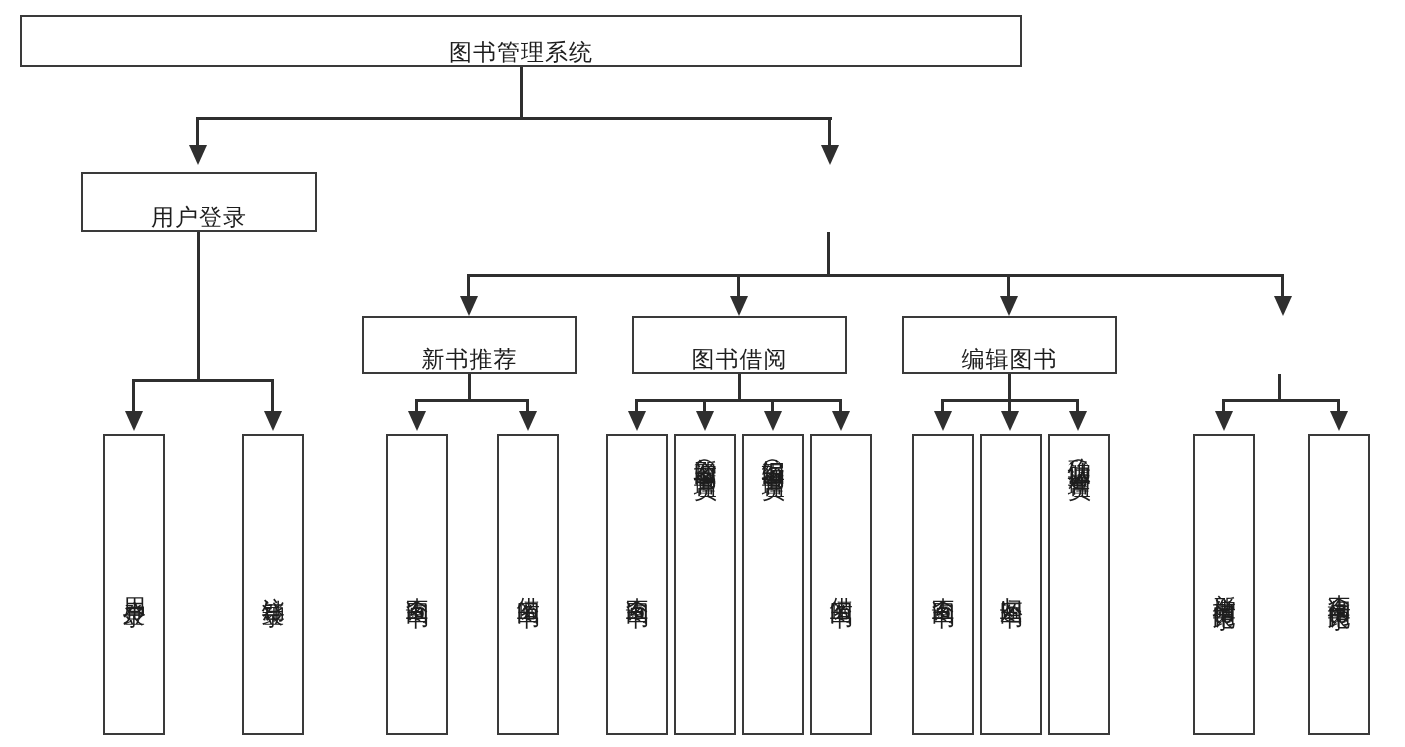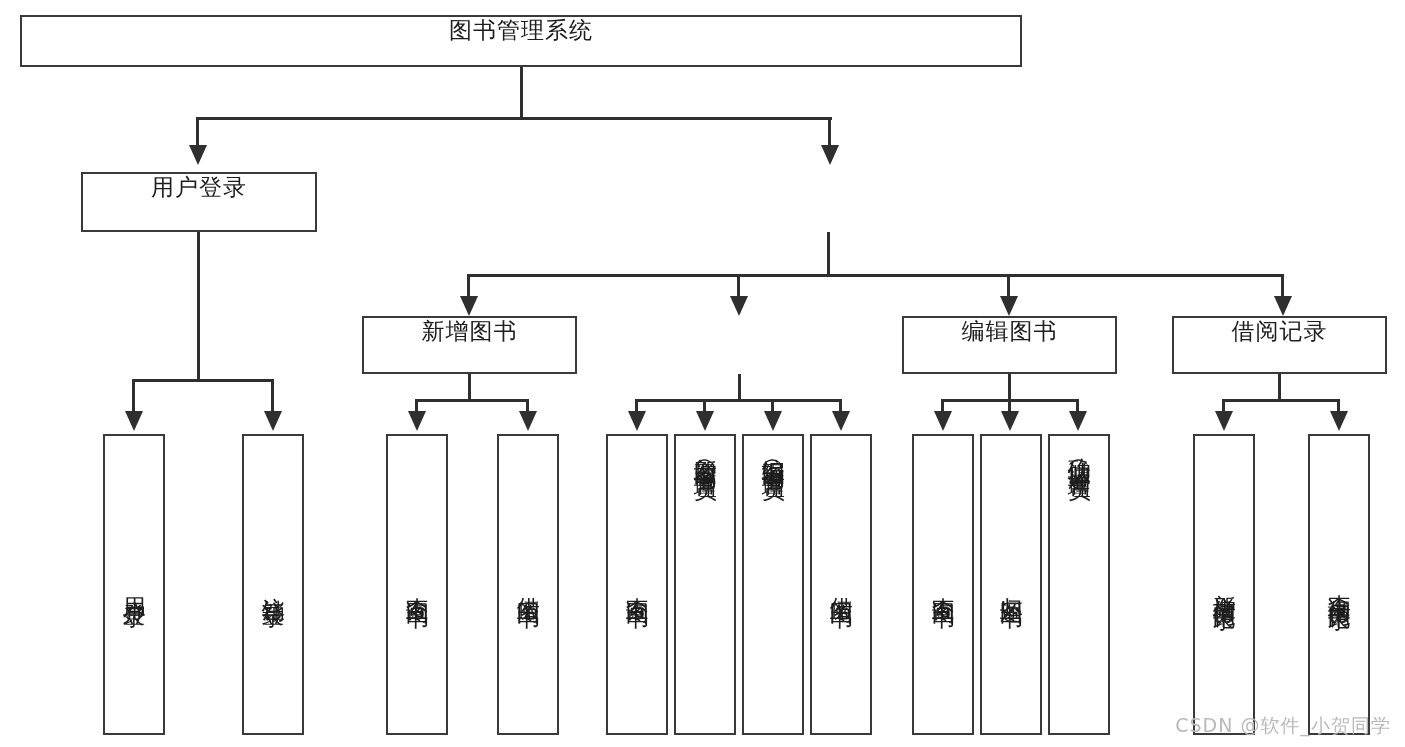--- a/index.html
+++ b/index.html
@@ -12,21 +12,21 @@
   }
   #canvas{position:absolute;left:0;top:0;width:1405px;height:747px;}
 
   
   .node{
     position:absolute;
     box-sizing:border-box;
     background:#ffffff;
     border:2.5px solid #3a3a3a;
     display:flex;
-    align-items:flex-start;
+    align-items:flex-end;
     justify-content:center;
     color:#1a1a1a;
   }
   .node .lbl{
     font-size:23px;
     line-height:1.15;
     letter-spacing:1px;
     white-space:nowrap;
     color:#1d1d1d;
   }
@@ -110,27 +110,27 @@
   <div class="ln vln" style="left:467px;top:274px;width:3px;height:22px;"></div>
   <div class="arrow" style="left:460px;top:296px;"></div>
   <div class="ln vln" style="left:737px;top:274px;width:3px;height:22px;"></div>
   <div class="arrow" style="left:730px;top:296px;"></div>
   <div class="ln vln" style="left:1007px;top:274px;width:3px;height:22px;"></div>
   <div class="arrow" style="left:1000px;top:296px;"></div>
   <div class="ln vln" style="left:1281px;top:274px;width:3px;height:22px;"></div>
   <div class="arrow" style="left:1274px;top:296px;"></div>
 
   <div class="node" style="left:362px;top:316px;width:215px;height:58px;">
-    <span class="lbl">新增图书</span>
+    <span class="lbl">新书推荐</span>
+  </div>
+  <div class="node" style="left:632px;top:316px;width:215px;height:58px;">
+    <span class="lbl">图书借阅</span>
   </div>
   <div class="node" style="left:902px;top:316px;width:215px;height:58px;">
     <span class="lbl">编辑图书</span>
-  </div>
-  <div class="node" style="left:1172px;top:316px;width:215px;height:58px;">
-    <span class="lbl">借阅记录</span>
   </div>
 
   <div class="ln vln" style="left:468px;top:374px;width:3px;height:28px;"></div>
   <div class="ln hln" style="left:415px;top:399px;width:114px;height:3px;"></div>
   <div class="ln vln" style="left:415px;top:399px;width:3px;height:12px;"></div>
   <div class="arrow" style="left:408px;top:411px;"></div>
   <div class="ln vln" style="left:526px;top:399px;width:3px;height:12px;"></div>
   <div class="arrow" style="left:519px;top:411px;"></div>
 
   <div class="ln vln" style="left:738px;top:374px;width:3px;height:28px;"></div>
@@ -197,15 +197,14 @@
     <span class="vlbl">确认归还（管理员）</span>
   </div>
 
   <div class="leaf" style="left:1193px;top:434px;width:62px;height:301px;">
     <span class="vlbl">新增借阅记录</span>
   </div>
   <div class="leaf" style="left:1308px;top:434px;width:62px;height:301px;">
     <span class="vlbl">查询借阅记录</span>
   </div>
 
-  <div id="watermark">CSDN @软件_小贺同学</div>
 
 </div>
 
 </body></html>

